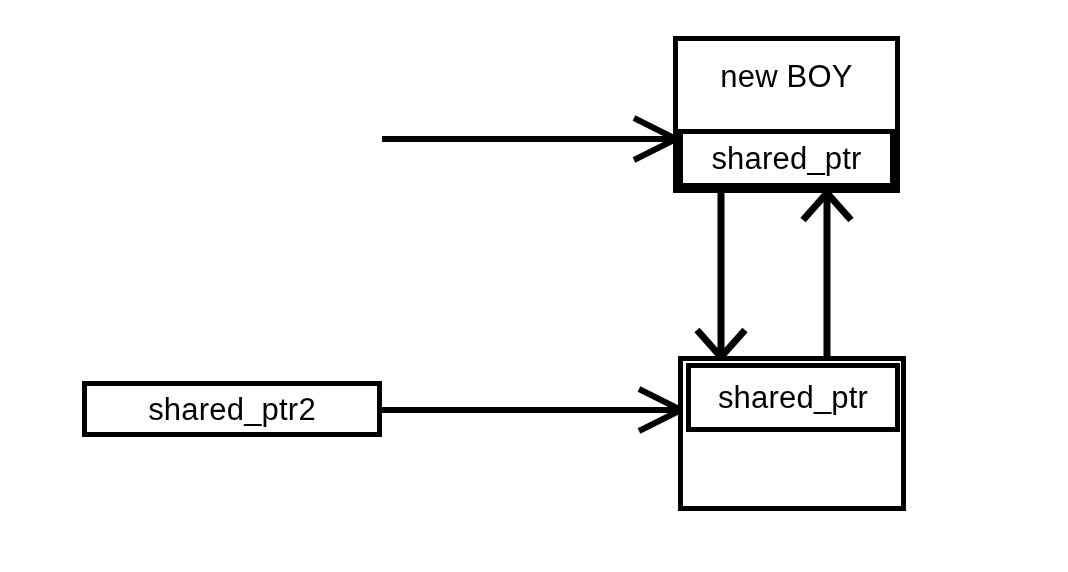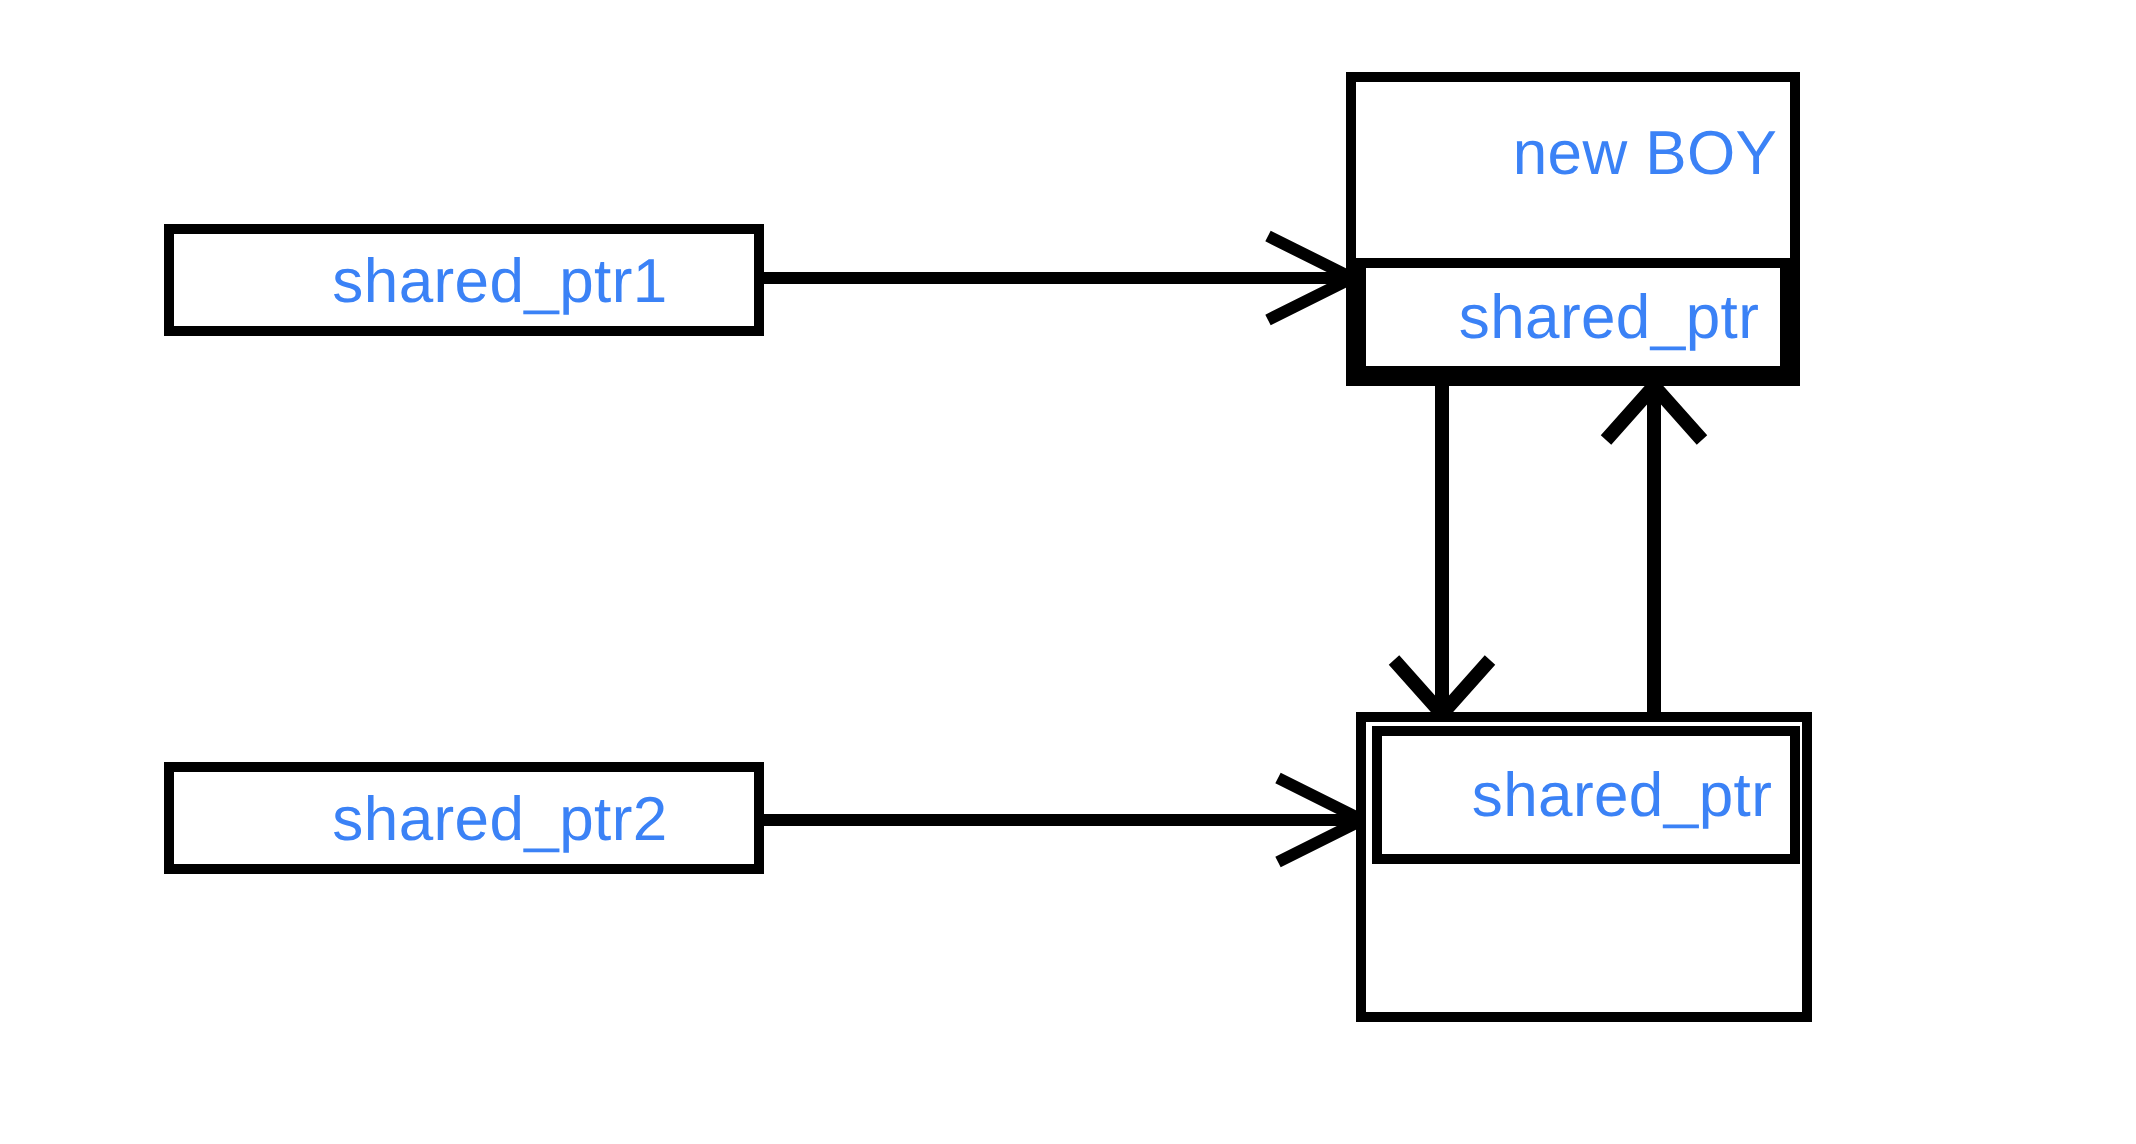--- a/index.html
+++ b/index.html
@@ -21,26 +21,25 @@
     position: absolute;
     box-sizing: border-box;
     border: 5px solid #000000;
     background: #ffffff;
     display: flex;
     align-items: center;
     justify-content: center;
   }
   .box-label {
     font-size: 31px;
-    color: #3b82f6;
+    color: #000000;
     line-height: 1;
     letter-spacing: 0.2px;
     white-space: nowrap;
     user-select: none;
-    padding-left: 36px;
   }
   
   #ptr1-box {
     left: 82px;
     top: 112px;
     width: 300px;
     height: 56px;
   }
   #ptr2-box {
     left: 82px;
@@ -140,23 +139,20 @@
       <line x1="721" y1="190" x2="721" y2="357" stroke-width="7"></line>
       <polyline points="697,330 721,357 745,330" stroke-width="7"></polyline>
     </g>
 
     <g>
       <line x1="827" y1="358" x2="827" y2="193" stroke-width="7"></line>
       <polyline points="803,220 827,193 851,220" stroke-width="7"></polyline>
     </g>
   </svg>
 
-  <div class="box" id="ptr1-box">
-    <span class="box-label">shared_ptr1</span>
-  </div>
 
   <div class="box" id="ptr2-box">
     <span class="box-label">shared_ptr2</span>
   </div>
 
   <div class="box" id="boy-box">
     <div class="box-label" id="boy-title">new BOY</div>
     <div id="boy-inner">
       <span class="box-label">shared_ptr</span>
     </div>

